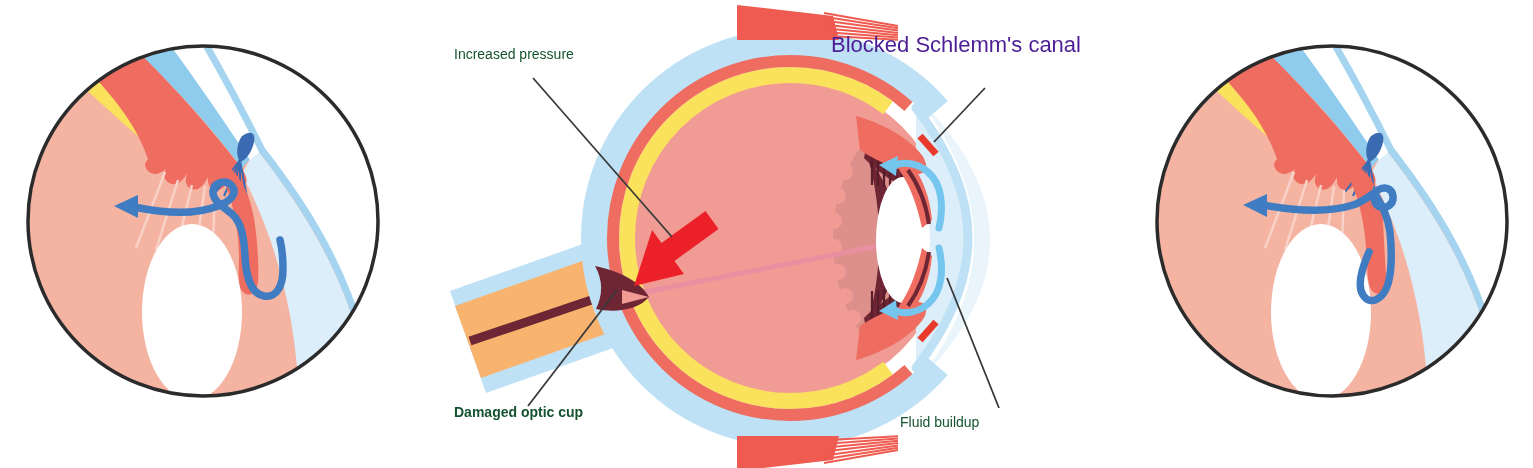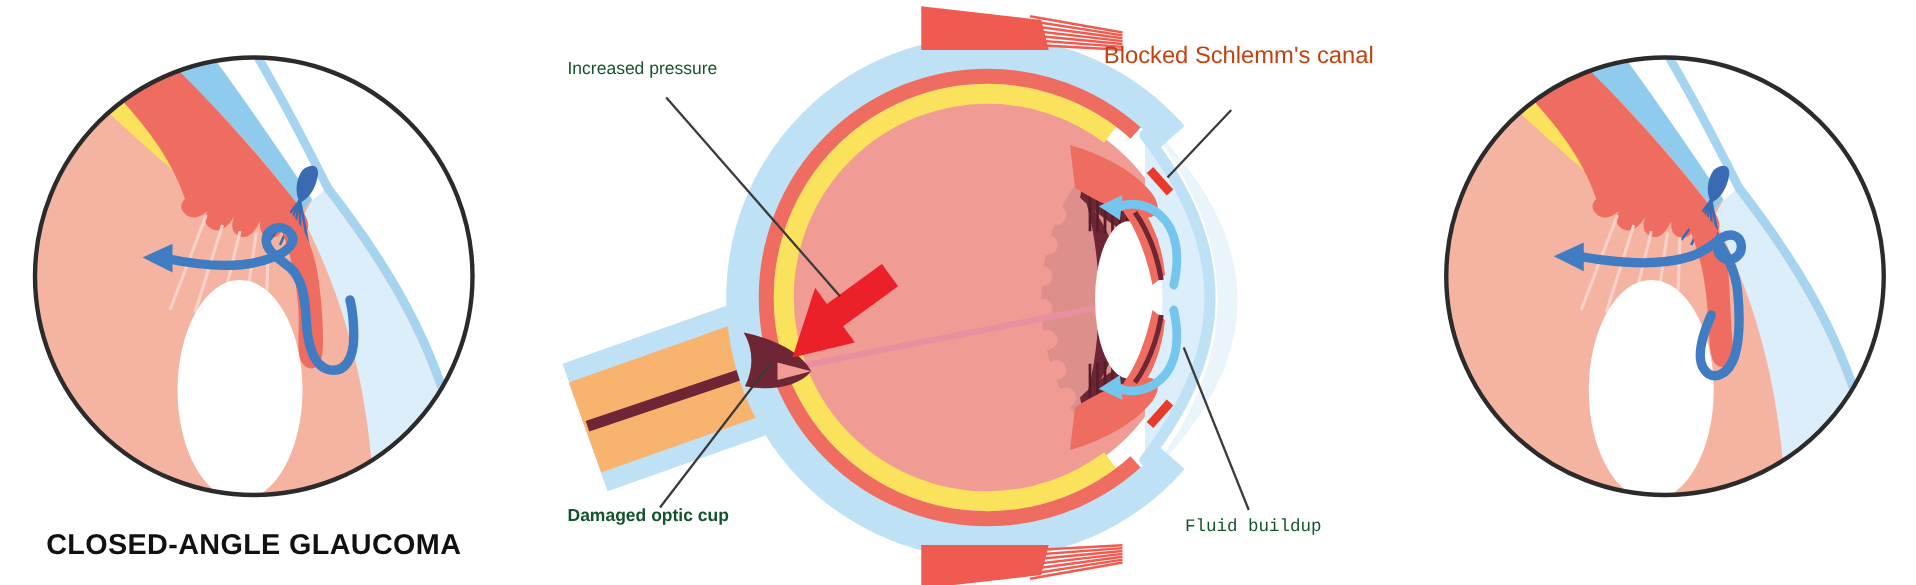--- a/index.html
+++ b/index.html
@@ -1,20 +1,20 @@
 <!DOCTYPE html>
 <html style="--peach: #F5B3A1; --salmon: #EE6C60; --yellow: #FAE25C; --sclera_blue: #BFE1F5; --mid_blue: #8FCBEC; --cornea_line: #A5D4F0; --pale_blue: #DCEEF9; --faint_blue: #EAF4FB; --interior_pink: #F19B95; --scallop_pink: #DD908B; --maroon: #6E2534; --maroon_dark: #571D2A; --orange: #F8B36F; --bright_red: #EC2028; --muscle_red: #EF5B50; --dash_red: #E8392B; --arrow_blue: #3F7CC1; --flow_blue: #74C6EF; --mesh_blue: #3A6BB2; --zonule: #F8D2C8; --vessel_pink: #E890A0; --ink: #2B2B2B; --line: #3A3A3A;"><head>
 <meta charset="utf-8">
 <style>
   html,body{margin:0;padding:0;background:#fff;}
   .stage{position:relative;width:1533px;height:468px;background:#fff;overflow:hidden;
          font-family:"Liberation Sans",sans-serif;}
   .artwork{position:absolute;left:0;top:0;}
   .callout-label{position:absolute;font-size:14px;color:#14532d;white-space:nowrap;}
-  .callout-block{position:absolute;font-size:19px;color:#c2410c;text-align:center;line-height:25px;}
+  .callout-block{position:absolute;font-size:22px;color:#4c1d95;line-height:25px;}
   .caption{position:absolute;font-size:23px;font-weight:700;color:#111;text-align:center;
            letter-spacing:0.3px;white-space:nowrap;}
   
   .f-peach{fill:var(--peach)} .f-salmon{fill:var(--salmon)} .f-yellow{fill:var(--yellow)}
   .f-white{fill:#ffffff} .f-pale{fill:var(--pale_blue)} .f-faint{fill:var(--faint_blue)}
   .f-mid{fill:var(--mid_blue)} .f-pink{fill:var(--interior_pink)} .f-scallop{fill:var(--scallop_pink)}
   .f-maroon{fill:var(--maroon)} .f-orange{fill:var(--orange)} .f-red{fill:var(--bright_red)}
   .f-muscle{fill:var(--muscle_red)} .f-mesh{fill:var(--mesh_blue)} .f-flow{fill:var(--flow_blue)}
   .nofill{fill:none}
   
@@ -222,18 +222,17 @@
 </svg>
 
 <div class="callout-label" style="left:454px;top:46px;">Increased pressure</div>
 
 <div class="callout-block" style="left:831px;top:32px;width:320px;">
   <div>Blocked Schlemm's canal</div>
 </div>
 
 <div class="callout-label" style="left:454px;top:404px;font-weight:bold;">Damaged optic cup</div>
 
-<div class="callout-label" style="left:948px;top:414px;font-family:Liberation Mono, monospace;">Fluid buildup</div>
-
-<div class="caption" style="left:23px;top:422px;width:360px;">CLOSED-ANGLE GLAUCOMA</div>
+<div class="callout-label" style="left:900px;top:414px;">Fluid buildup</div>
+
 
 
 </div>
 
 </body></html>

